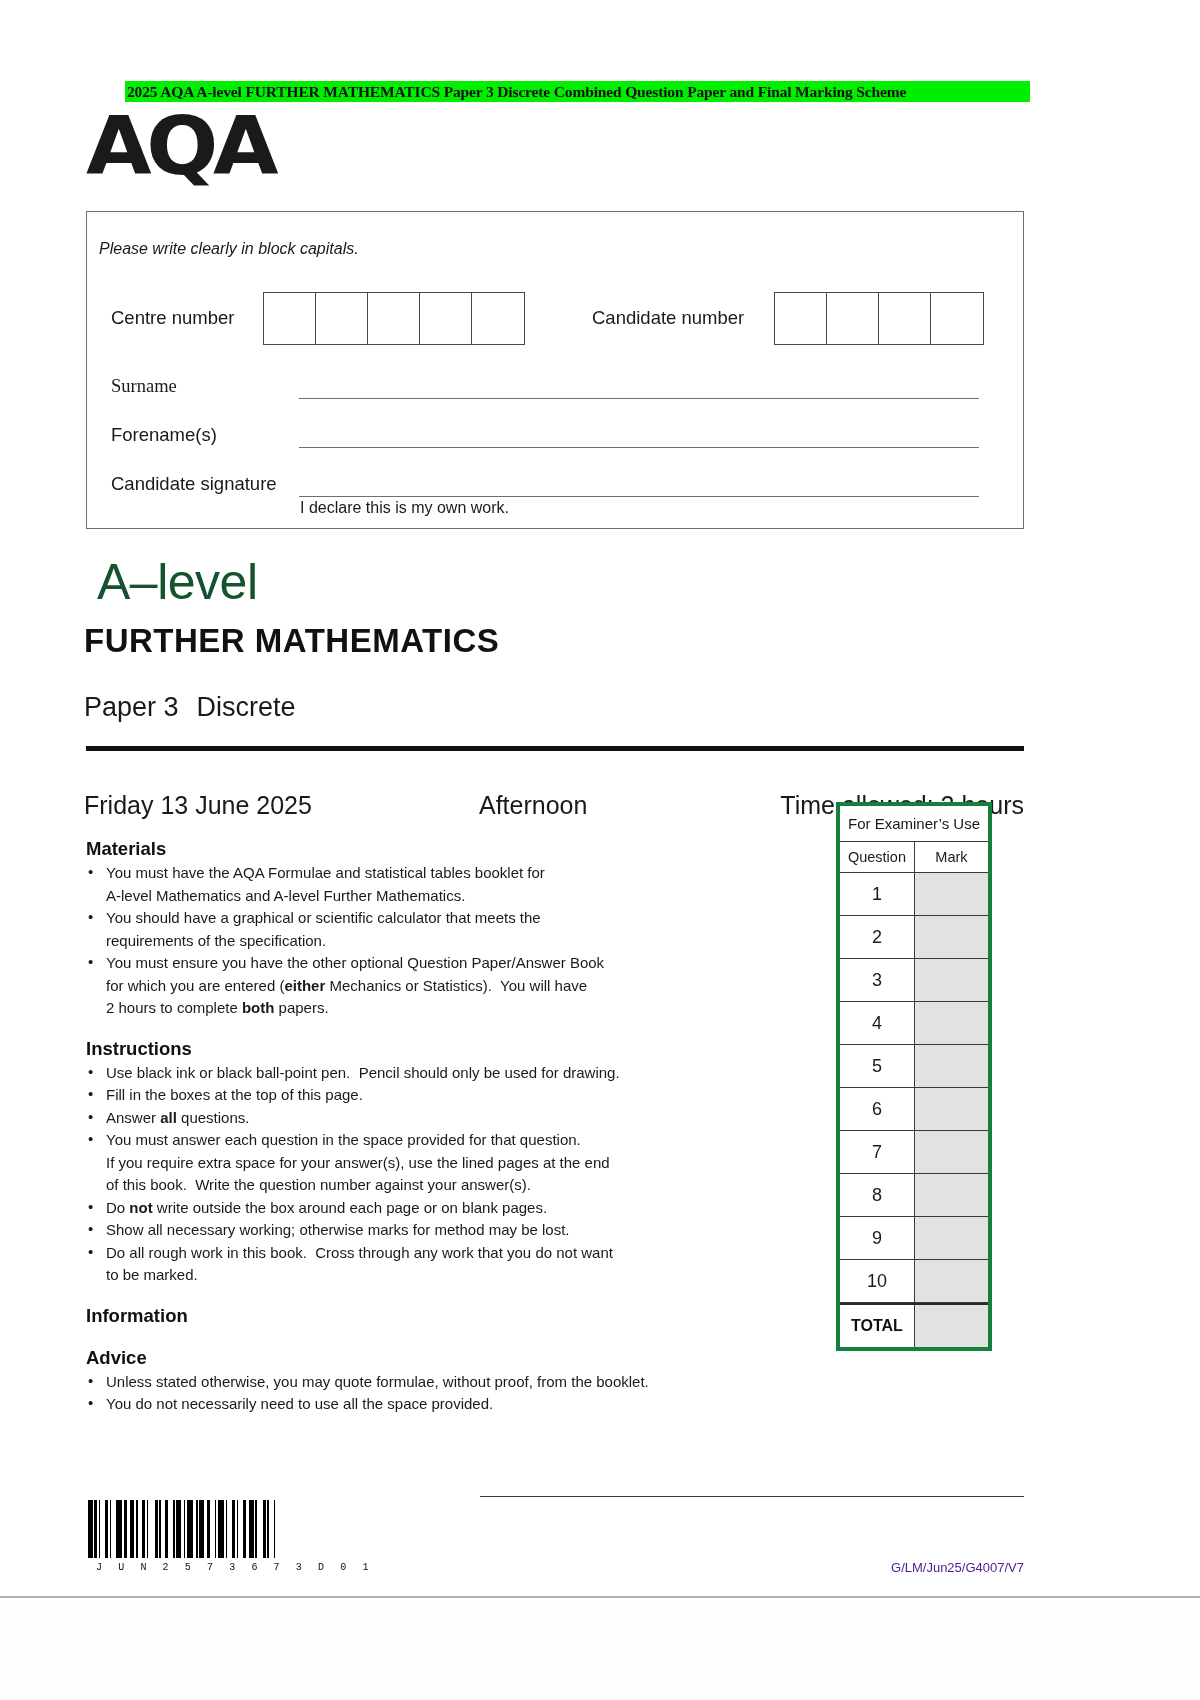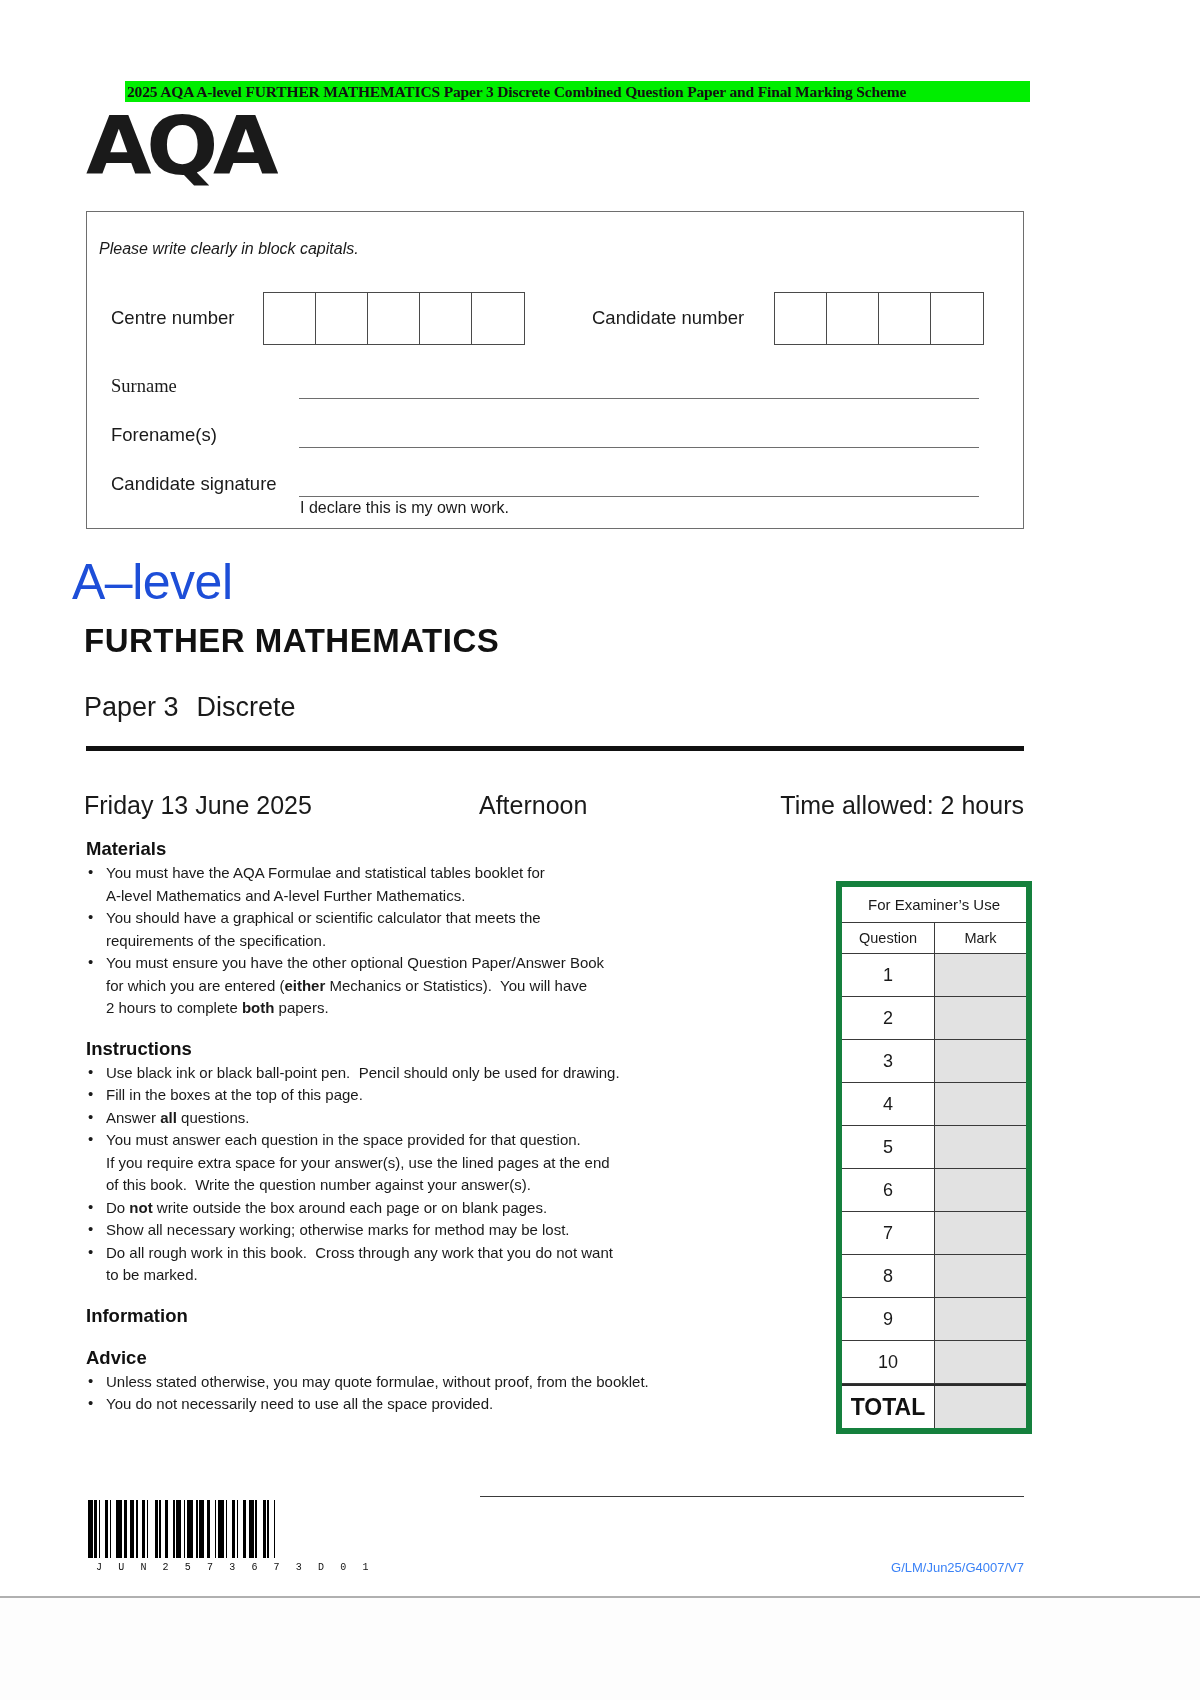--- a/index.html
+++ b/index.html
@@ -120,24 +120,24 @@
     position: absolute;
     left: 213px;
     top: 287px;
     font-size: 16px;
     color: #1a1a1a;
   }
 
   
   .t-alevel {
     position: absolute;
-    left: 72px;
+    left: 97px;
     top: 553px;
     font-size: 50px;
-    color: #1d4ed8;
+    color: #14532d;
     letter-spacing: -0.5px;
   }
   .t-subject {
     position: absolute;
     left: 84px;
     top: 622px;
     font-size: 33px;
     font-weight: bold;
     color: #111;
     letter-spacing: 0.5px;
@@ -209,23 +209,23 @@
     font-size: 15px;
     color: #1a1a1a;
   }
   ul.blist li b { font-weight: bold; }
   .wide { width: 790px; }
 
   
   .exam-table {
     position: absolute;
     left: 836px;
-    top: 881px;
-    width: 196px;
-    border: 6px solid #15803d;
+    top: 802px;
+    width: 156px;
+    border: 4px solid #15803d;
     box-sizing: border-box;
     background: #fff;
   }
   .exam-table .row {
     display: flex;
     border-bottom: 1px solid #3a3a3a;
   }
   .exam-table .row:last-child { border-bottom: none; }
   .exam-head {
     height: 35px;
@@ -262,21 +262,21 @@
     color: #1a1a1a;
   }
   .exam-table .qrow .c2 { height: 42px; }
   .exam-table .totalrow {
     border-top: 2px solid #2a2a2a;
   }
   .exam-table .totalrow .c1 {
     height: 42px;
     line-height: 42px;
     text-align: center;
-    font-size: 23px;
+    font-size: 16px;
     font-weight: bold;
     color: #111;
   }
   .exam-table .totalrow .c2 { height: 42px; }
 
   
   .footer-rule {
     position: absolute;
     left: 480px;
     top: 1496px;
@@ -306,21 +306,21 @@
     font-family: "Liberation Mono", monospace;
     font-size: 10px;
     letter-spacing: 5.1px;
     color: #111;
   }
   .doccode {
     position: absolute;
     right: 176px;
     top: 1560px;
     font-size: 13px;
-    color: #3b82f6;
+    color: #4c1d95;
   }
   .bottom-bar {
     position: absolute;
     left: 0;
     top: 1596px;
     width: 1200px;
     height: 2px;
     background: #b0b0b0;
   }
   .bottom-fill {

